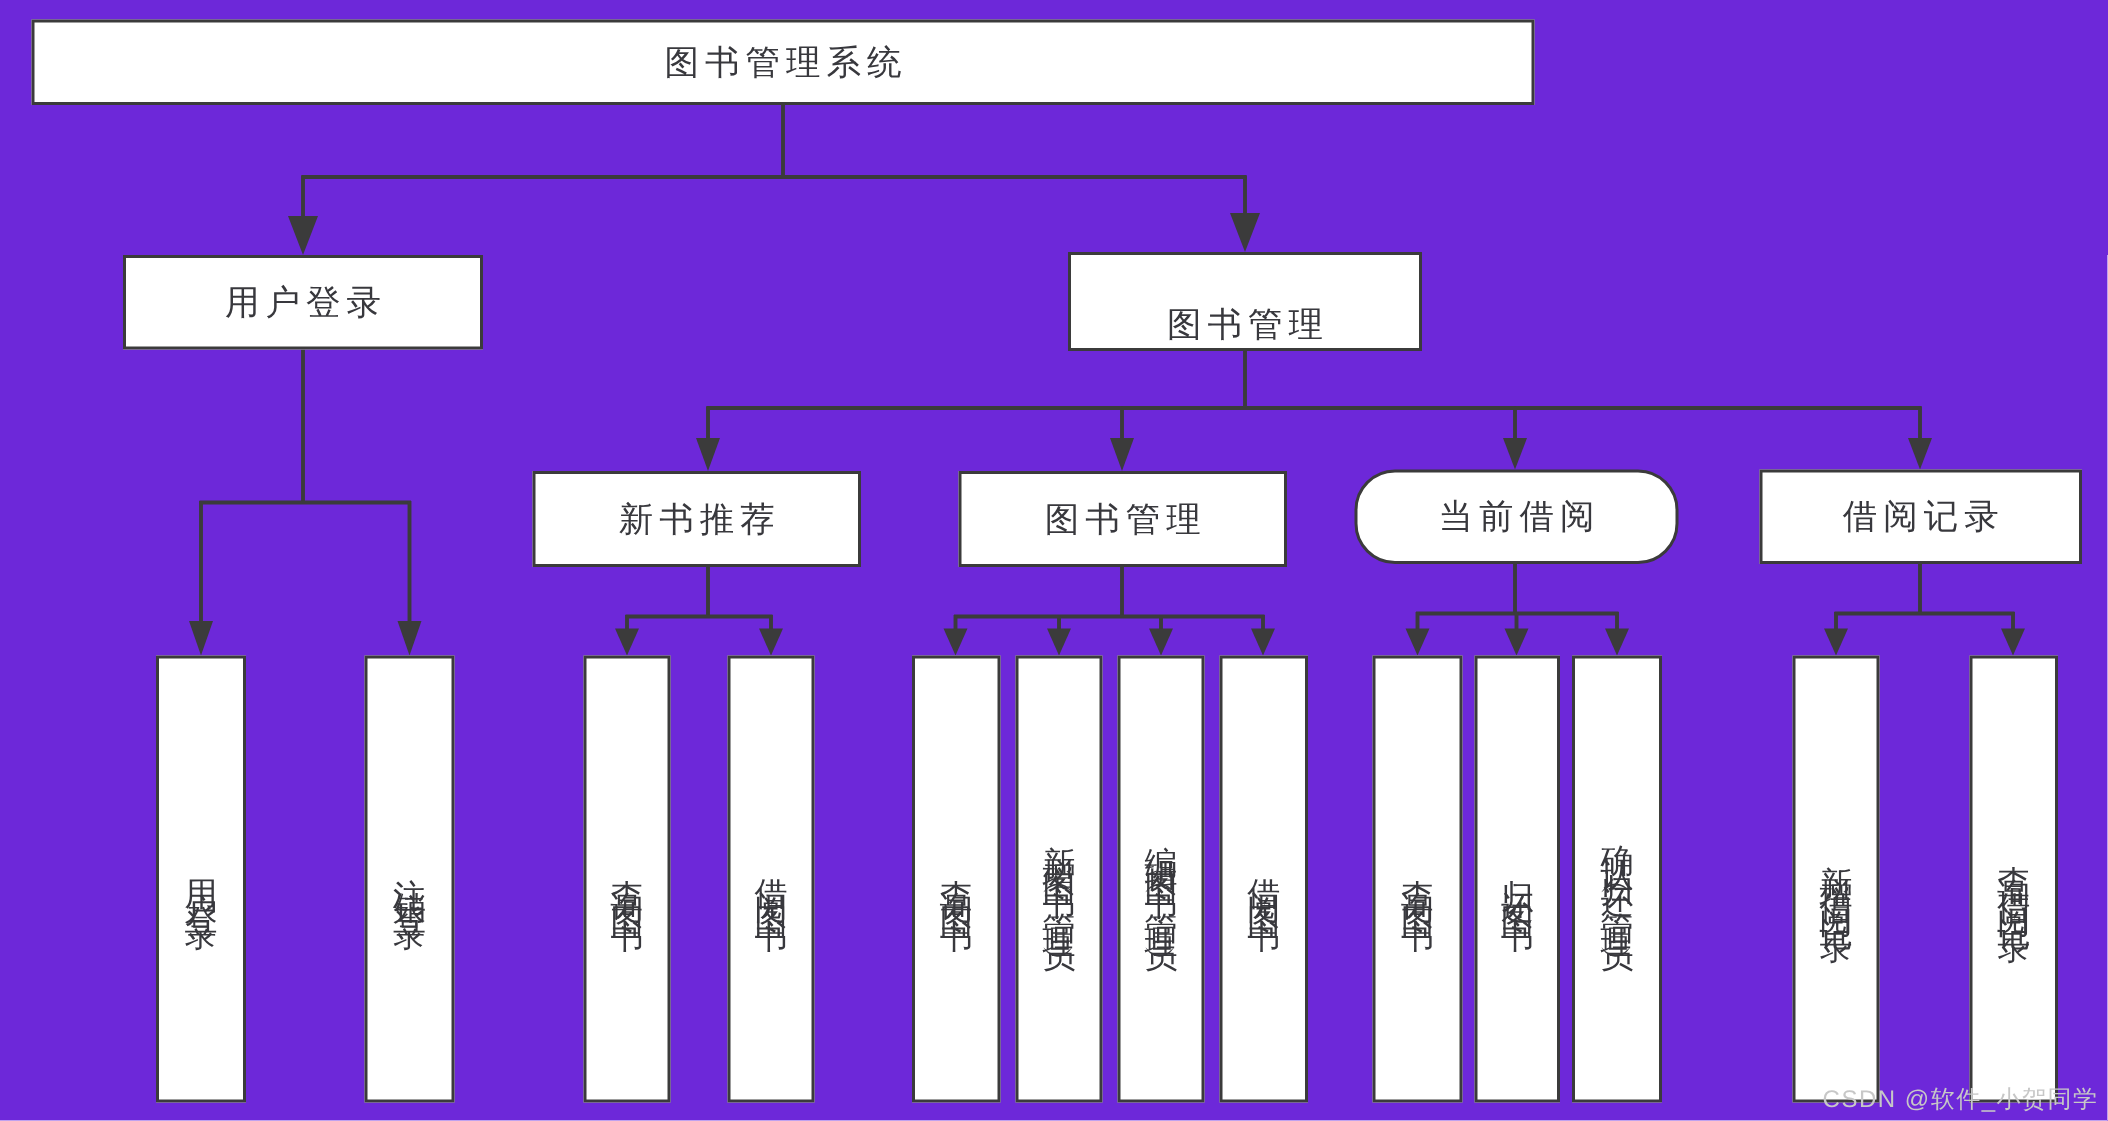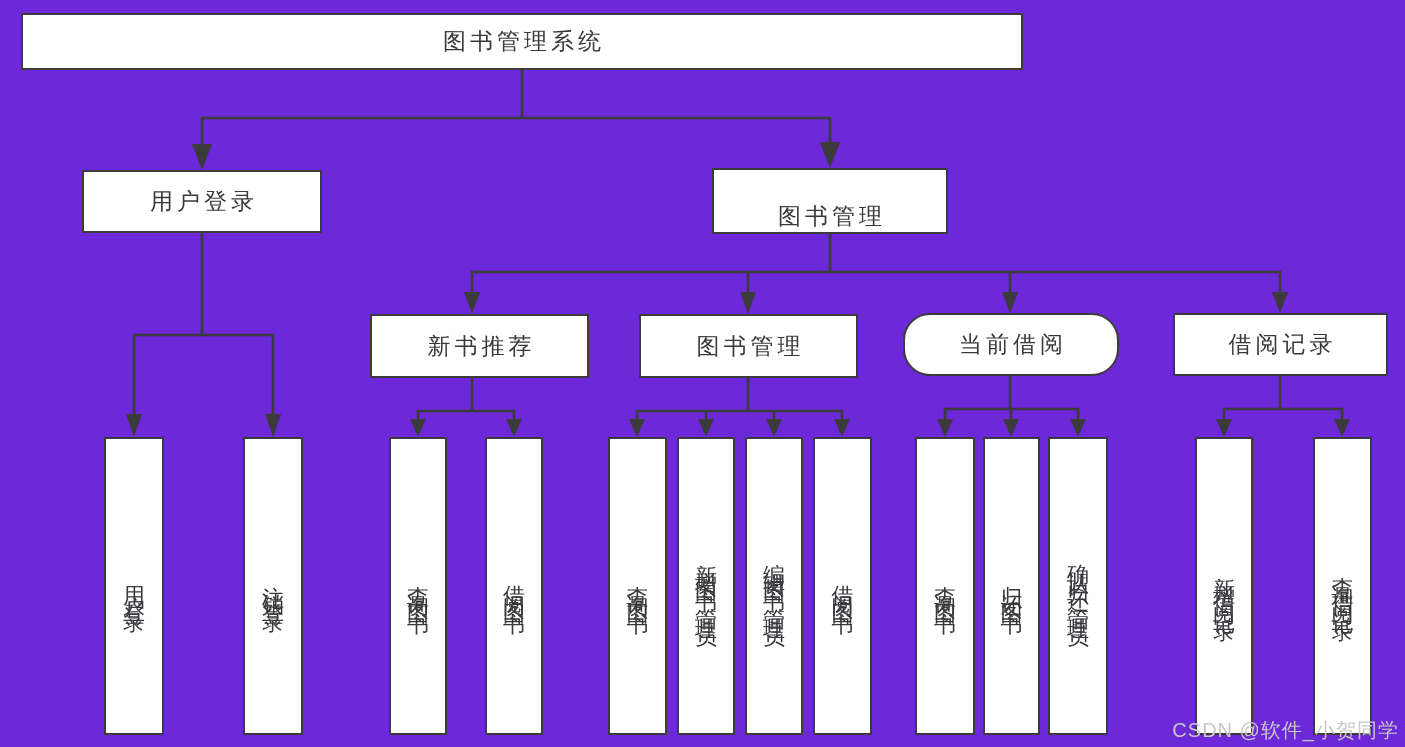--- a/index.html
+++ b/index.html
@@ -49,32 +49,32 @@
     text-orientation: mixed;
     font-size: 22px;
     letter-spacing: 9px;
     line-height: 1;
     white-space: nowrap;
   }
   .watermark {
     position: absolute;
     right: 6px;
     bottom: 3px;
-    font-size: 20px;
+    font-size: 16px;
     letter-spacing: 1px;
     color: #c7c7c7;
     z-index: 3;
     white-space: nowrap;
   }
 
   
   #n-root            { left: 21px;   top: 13px;  width: 1002px; height: 57px; }
   #n-user-login      { left: 82px;   top: 170px; width: 240px;  height: 63px; }
   #n-book-mgmt       { left: 712px;  top: 168px; width: 236px;  height: 66px; align-items: flex-end; }
-  #n-new-book-rec    { left: 370px;  top: 314px; width: 219px;  height: 64px; }
+  #n-new-book-rec    { left: 355px;  top: 314px; width: 219px;  height: 64px; }
   #n-book-borrow     { left: 639px;  top: 314px; width: 219px;  height: 64px; }
   #n-current-borrow  { left: 903px;  top: 313px; width: 216px;  height: 63px; border-radius: 27px; }
   #n-borrow-records  { left: 1173px; top: 313px; width: 215px;  height: 63px; }
 
   
   #n-leaf-user-login     { left: 104px;  width: 60px; }
   #n-leaf-logout         { left: 243px;  width: 60px; }
   #n-leaf-query-book-1   { left: 389px;  width: 58px; }
   #n-leaf-borrow-book-1  { left: 485px;  width: 58px; }
   #n-leaf-query-book-2   { left: 608px;  width: 59px; }

